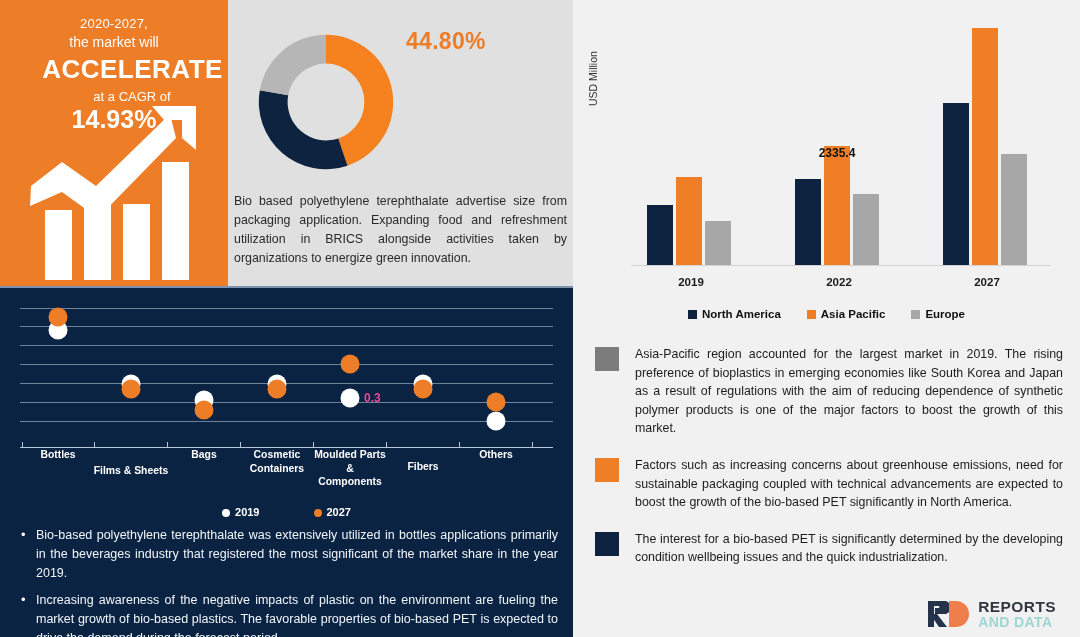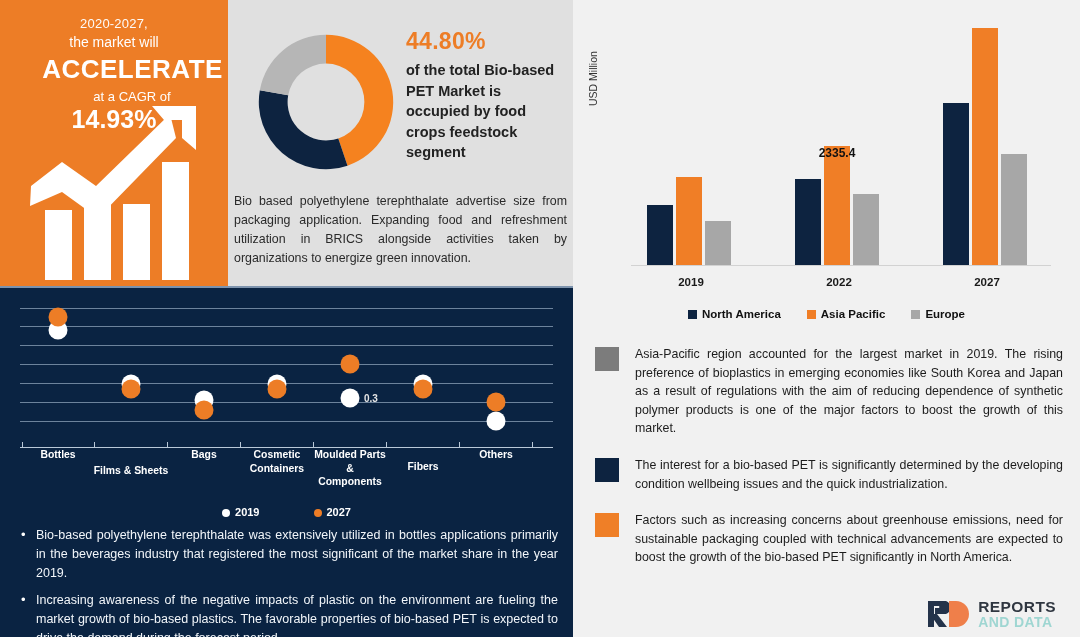--- a/index.html
+++ b/index.html
@@ -48,21 +48,21 @@
   .dot-chart{ position:absolute; left:20px; top:12px; width:533px; height:148px; }
   .dot-grid-line{
     position:absolute; left:0; width:100%; height:1px; background:#8fa4bb; opacity:.75;
   }
   .dot-axis{ position:absolute; left:0; bottom:0; width:100%; height:1px; background:#b9c8d8; }
   .dot-tick{ position:absolute; bottom:0; width:1px; height:6px; background:#b9c8d8; }
   .dot{ position:absolute; width:19px; height:19px; border-radius:50%; transform:translate(-50%,-50%); }
   .dot.y2027{ background:#ed7d26; z-index:3; }
   .dot.y2019{ background:#ffffff; z-index:2; }
   .dot-value{
-    position:absolute; font-size:10px; font-weight:bold; color:#e5e5e5;
+    position:absolute; font-size:12px; font-weight:bold; color:#ec4899;
     transform:translateY(-50%); z-index:4;
   }
   .dot-cats{ position:absolute; left:20px; top:160px; width:533px; height:58px; }
   .dot-cat{
     position:absolute; text-align:center; font-size:10.4px; font-weight:bold;
     color:#ffffff; line-height:1.3; transform:translateX(-50%); width:86px;
   }
   .dot-legend{
     position:absolute; left:0; top:218px; width:573px;
     display:flex; justify-content:center; gap:54px; font-size:11px; font-weight:bold;
@@ -153,21 +153,20 @@
           <path d="M 0 -42 A 42 42 0 0 1 13.44 39.79 L 7.68 22.74 A 24 24 0 0 0 0 -24 Z" fill="#f5821f"></path>
 
           <path d="M 13.44 39.79 A 42 42 0 0 1 -41.35 -7.35 L -23.63 -4.20 A 24 24 0 0 0 7.68 22.74 Z" fill="#0d2340"></path>
 
           <path d="M -41.35 -7.35 A 42 42 0 0 1 0 -42 L 0 -24 A 24 24 0 0 0 -23.63 -4.20 Z" fill="#b6b6b6"></path>
         </g>
       </svg>
     </div>
     <div class="donut-callout">
       <div class="callout-pct">44.80%</div>
-      <div class="callout-body">of the total Bio-based PET Market is occupied by food crops feedstock segment</div>
     </div>
     <div class="donut-para">Bio based polyethylene terephthalate advertise size from packaging application. Expanding food and refreshment utilization in BRICS alongside activities taken by organizations to energize green innovation.</div>
   </div>
 
   <div class="panel-navy">
 
     <div class="dot-chart">
       <div class="dot-grid-line" style="top:8px"></div>
       <div class="dot-grid-line" style="top:26px"></div>
       <div class="dot-grid-line" style="top:45px"></div>
@@ -273,26 +272,26 @@
         <span class="sw" style="background:#a7a7a7"></span><span>Europe</span>
       </div>
     </div>
 
     <div class="notes">
       <div class="note">
         <div class="sw" style="background:#7c7c7c"></div>
         <p>Asia-Pacific region accounted for the largest market in 2019. The rising preference of bioplastics in emerging economies like South Korea and Japan as a result of regulations with the aim of reducing dependence of synthetic polymer products is one of the major factors to boost the growth of this market.</p>
       </div>
       <div class="note">
+        <div class="sw" style="background:#ef7f27"></div>
+        <p>Factors such as increasing concerns about greenhouse emissions, need for sustainable packaging coupled with technical advancements are expected to boost the growth of the bio-based PET significantly in North America.</p>
+      </div>
+      <div class="note">
         <div class="sw" style="background:#0d2340"></div>
         <p>The interest for a bio-based PET is significantly determined by the developing condition wellbeing issues and the quick industrialization.</p>
-      </div>
-      <div class="note">
-        <div class="sw" style="background:#ef7f27"></div>
-        <p>Factors such as increasing concerns about greenhouse emissions, need for sustainable packaging coupled with technical advancements are expected to boost the growth of the bio-based PET significantly in North America.</p>
       </div>
     </div>
 
     <div class="logo">
       <svg class="logo-mark" viewBox="0 0 46 30">
         <path d="M2 2 H20 A7 7 0 0 1 20 15 H11 L21 28 H13 L4 15 H9 V9 H13 A1.5 1.5 0 0 0 13 7 H8 V28 H2 Z" fill="#24334a"></path>
         <path d="M23 2 H30 A13 13 0 0 1 30 28 H23 Z" fill="#ef7f4a"></path>
       </svg>
       <div class="logo-text">
         <div class="logo-l1">REPORTS</div>

